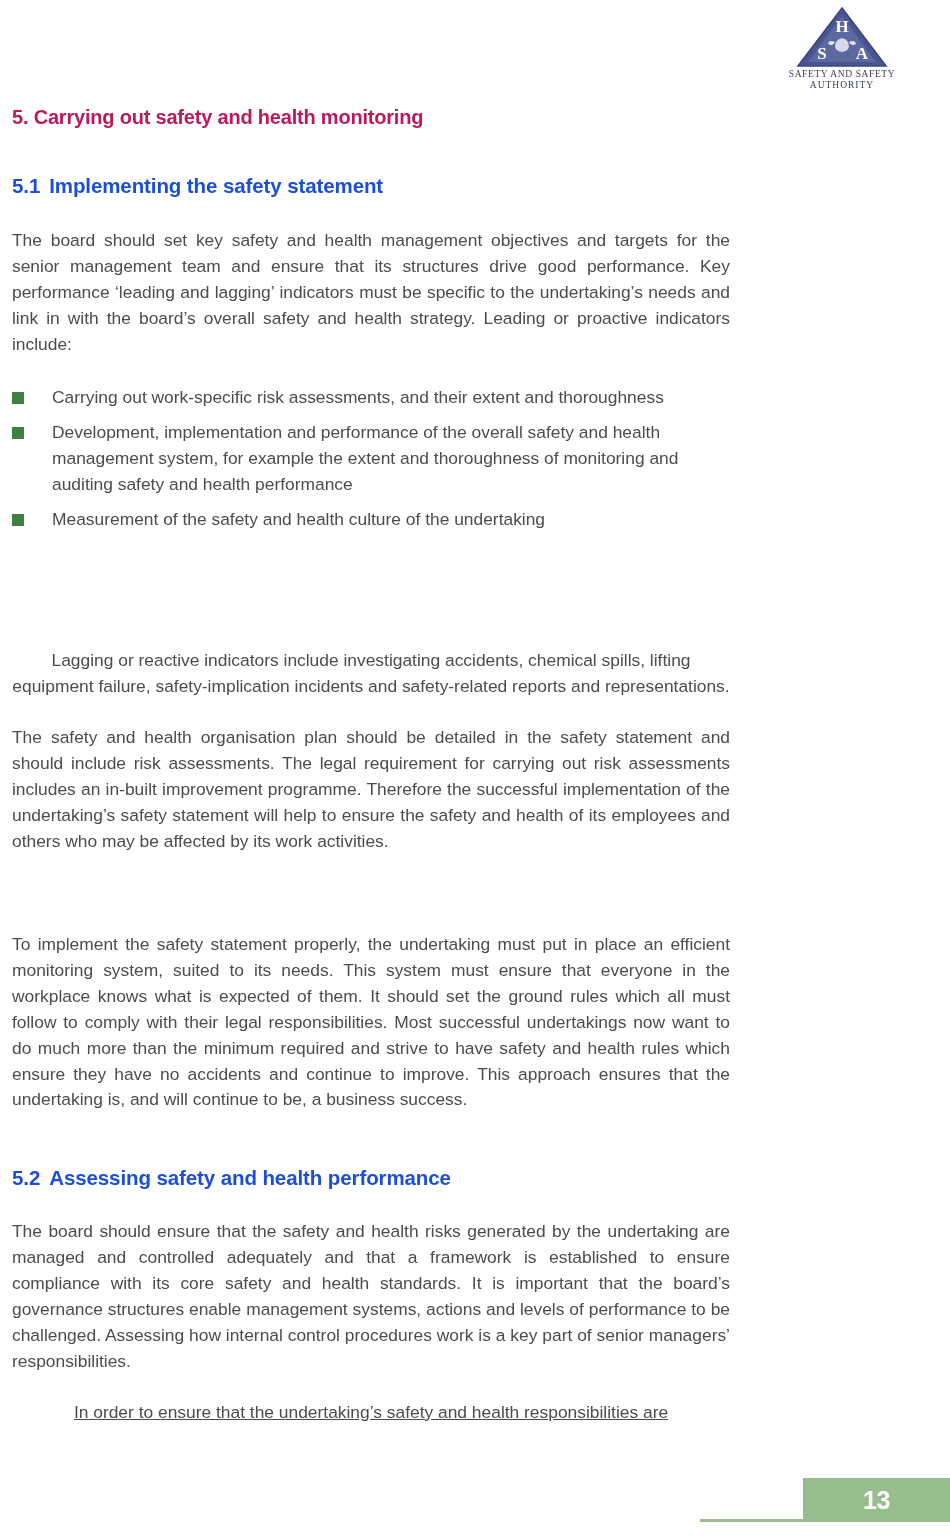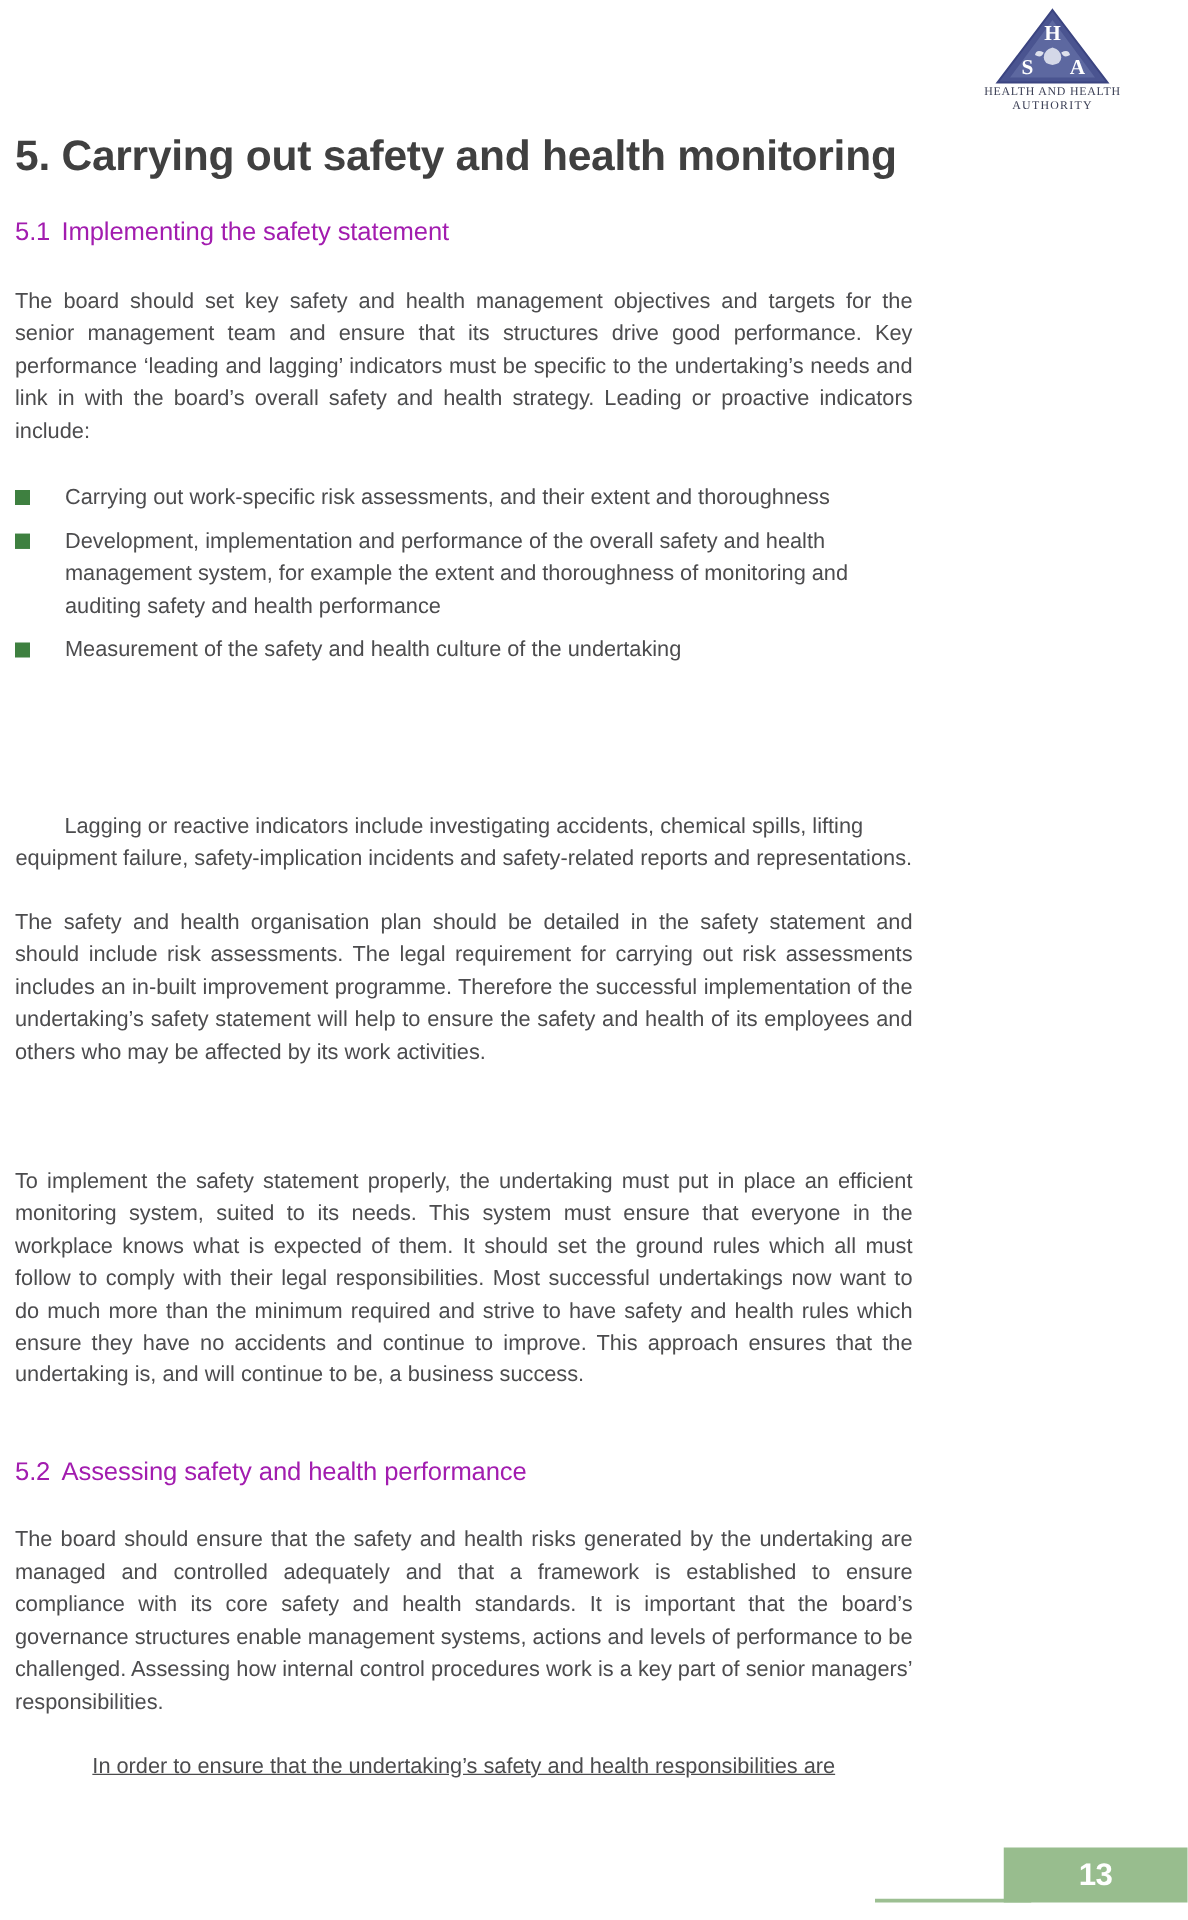--- a/index.html
+++ b/index.html
@@ -46,32 +46,32 @@
     font-family: "Liberation Serif", serif;
     white-space: nowrap;
   }
   .logo-sub .l2 { display: block; letter-spacing: 1px; }
 
   
   .h-main {
     position: absolute;
     left: 12px;
     top: 106px;
-    font-size: 34px;
+    font-size: 20px;
     font-weight: bold;
-    color: #404040;
+    color: #be185d;
     letter-spacing: -0.2px;
     white-space: nowrap;
   }
   .h-sub {
     position: absolute;
     left: 12px;
     font-size: 20.5px;
-    font-weight: normal;
-    color: #a21caf;
+    font-weight: bold;
+    color: #1d4ed8;
     letter-spacing: -0.1px;
     white-space: nowrap;
   }
   .h-sub.s51 { top: 174px; }
   .h-sub.s52 { top: 1166px; }
   .h-sub .num { margin-right: 9px; }
 
   
   .para {
     position: absolute;
@@ -162,21 +162,21 @@
         <polygon points="46,2 90,60 2,60" fill="none" stroke="#3b4480" stroke-width="1.6"></polygon>
         <text x="46" y="26" font-family="'Liberation Serif', serif" font-size="17" font-weight="bold" fill="#ffffff" text-anchor="middle">H</text>
         <text x="26" y="53" font-family="'Liberation Serif', serif" font-size="17" font-weight="bold" fill="#ffffff" text-anchor="middle">S</text>
         <text x="66" y="53" font-family="'Liberation Serif', serif" font-size="17" font-weight="bold" fill="#ffffff" text-anchor="middle">A</text>
         <path d="M46 32 q-7 2 -7 8 q0 5 7 6 q7 -1 7 -6 q0 -6 -7 -8 z" fill="#e9ecf5" opacity="0.85"></path>
         <path d="M39 36 q-6 -3 -7 2 q5 3 7 -2 z" fill="#ffffff" opacity="0.8"></path>
         <path d="M53 36 q6 -3 7 2 q-5 3 -7 -2 z" fill="#ffffff" opacity="0.8"></path>
       </svg>
     </div>
     <div class="logo-sub">
-      <span>HEALTH AND HEALTH</span>
+      <span>SAFETY AND SAFETY</span>
       <span class="l2">AUTHORITY</span>
     </div>
   </div>
 
   <div class="h-main">5. Carrying out safety and health monitoring</div>
 
   <div class="h-sub s51">
     <span class="num">5.1</span><span>Implementing the safety statement</span>
   </div>
 

